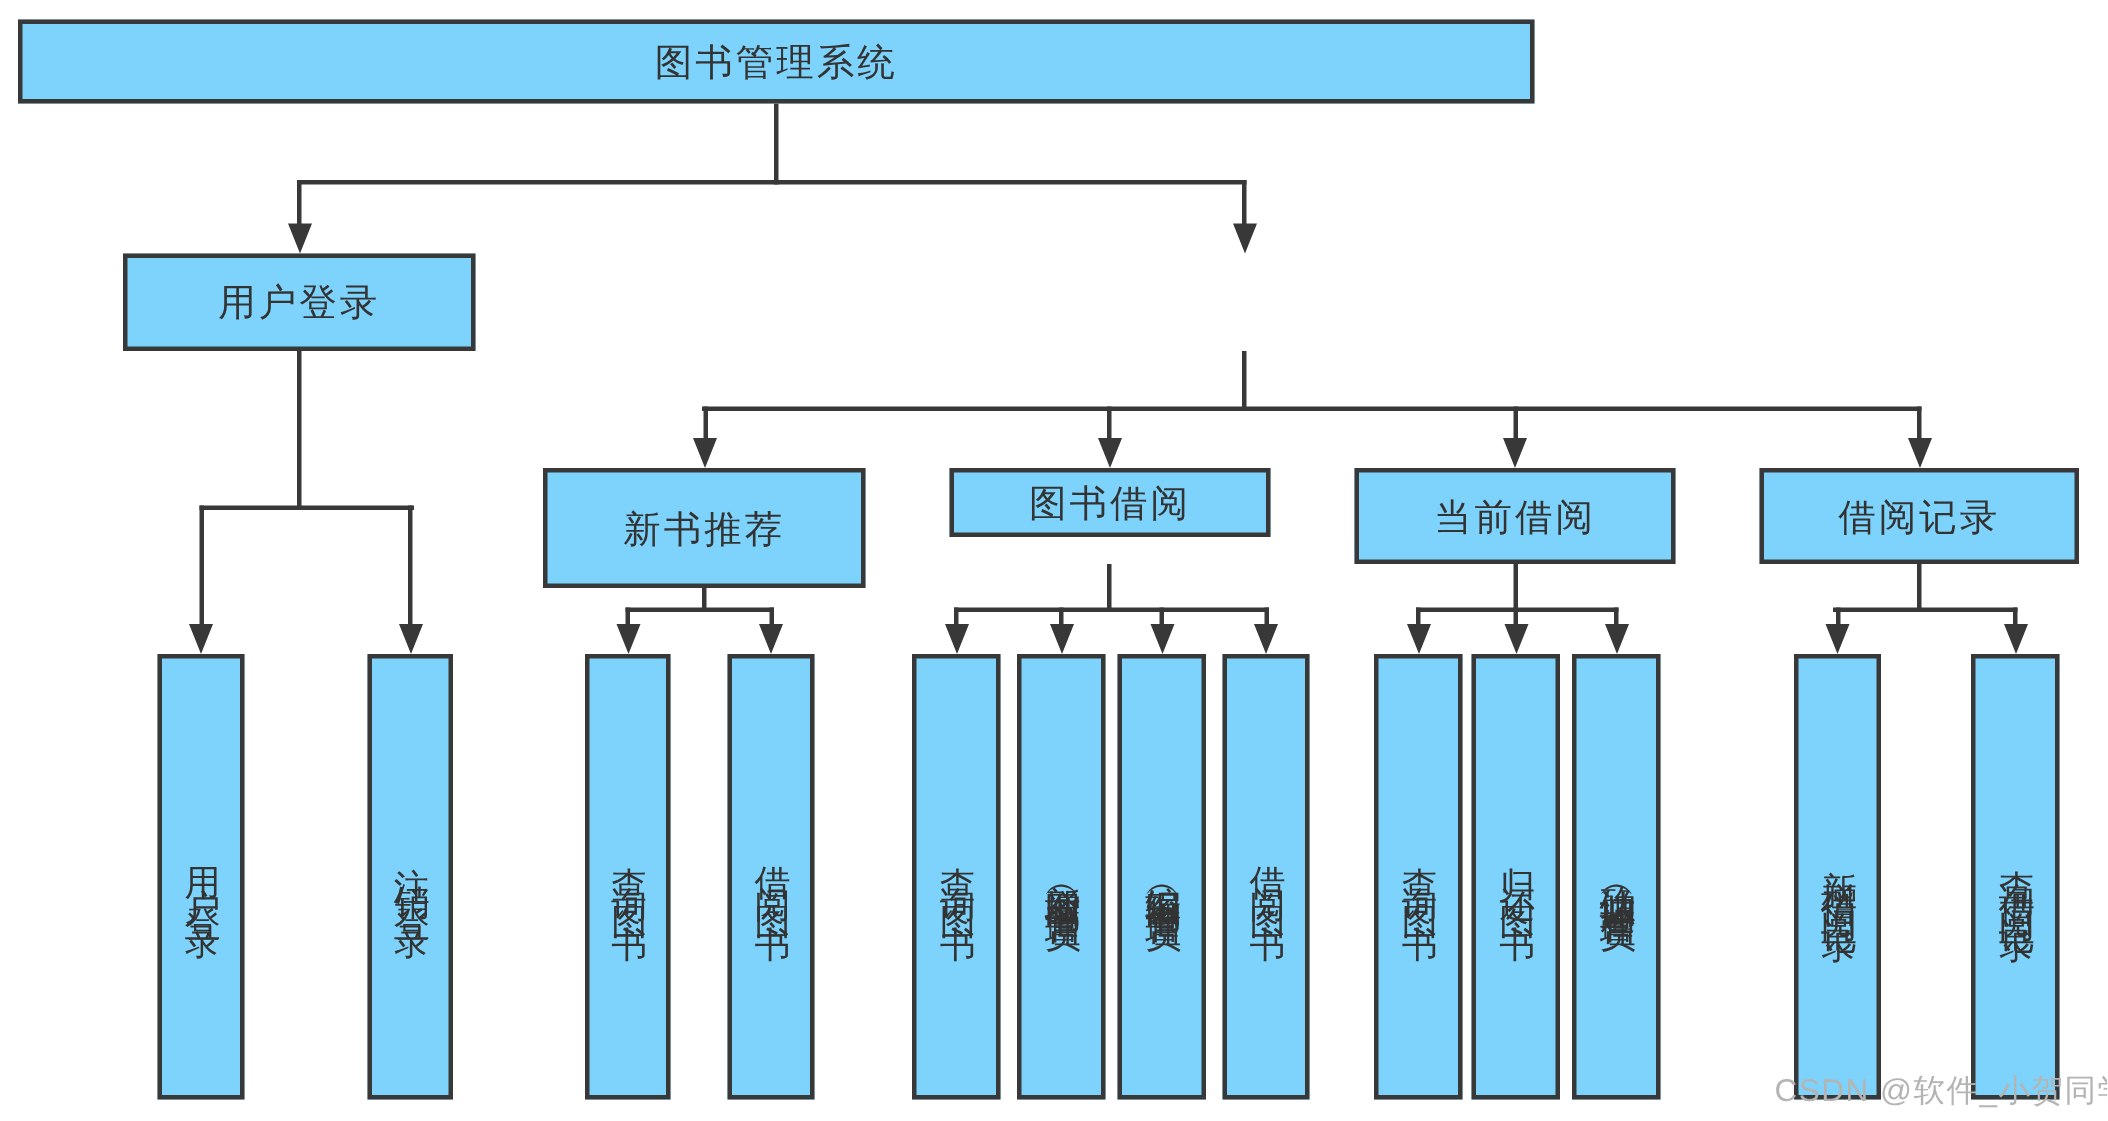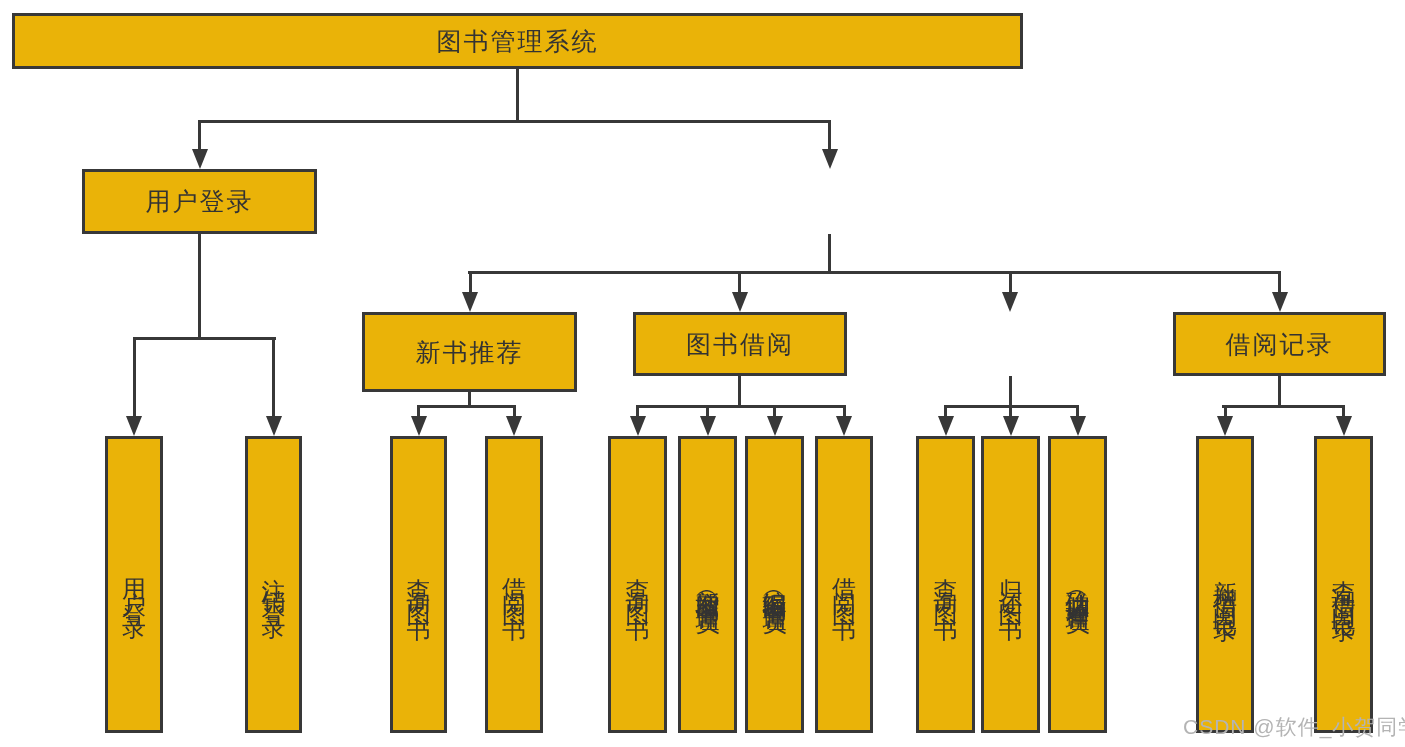--- a/index.html
+++ b/index.html
@@ -2,21 +2,21 @@
 <html style="--line: #383838; --text: #333333; --watermark: #b4b4b4;"><head>
 <meta charset="utf-8">
 <style>
   html,body{margin:0;padding:0;background:#ffffff;}
   .stage{
     position:relative;width:1405px;height:747px;background:#ffffff;overflow:hidden;
     font-family:"Liberation Sans","DejaVu Sans",sans-serif;
     color:var(--text,#333333);
   }
   .node{
-    position:absolute;box-sizing:border-box;background:#eab308;
+    position:absolute;box-sizing:border-box;background:#7dd3fc;
     border:3px solid var(--line,#383838);
     display:flex;align-items:center;justify-content:center;
     font-size:25px;letter-spacing:2px;color:var(--text,#333333);
     z-index:2;
   }
   .leaf{
     top:436px;height:297px;
     writing-mode:vertical-rl;text-orientation:mixed;
     font-size:24px;letter-spacing:13px;line-height:1;
   }
@@ -63,21 +63,22 @@
   <div class="vl" style="left:468.5px;top:271px;height:23px"></div>
   <div class="ah" style="left:461.5px;top:292px"></div>
   <div class="vl" style="left:738px;top:271px;height:23px"></div>
   <div class="ah" style="left:731.5px;top:292px"></div>
   <div class="vl" style="left:1008.5px;top:271px;height:23px"></div>
   <div class="ah" style="left:1002px;top:292px"></div>
   <div class="vl" style="left:1278px;top:271px;height:23px"></div>
   <div class="ah" style="left:1271.5px;top:292px"></div>
 
   <div class="node" style="left:362px;top:312px;width:215px;height:80px">新书推荐</div>
-  <div class="node" style="left:633px;top:312px;width:214px;height:64px">图书借阅</div>
+  <div class="node" style="left:633px;top:312px;width:214px;height:46px">图书借阅</div>
+  <div class="node" style="left:903px;top:312px;width:214px;height:64px">当前借阅</div>
   <div class="node" style="left:1173px;top:312px;width:213px;height:64px">借阅记录</div>
 
   <div class="vl" style="left:468px;top:376px;height:32px"></div>
   <div class="hl" style="left:417px;top:405px;width:99px"></div>
   <div class="vl" style="left:417px;top:405px;height:13px"></div>
   <div class="ah" style="left:410.5px;top:416px"></div>
   <div class="vl" style="left:512.5px;top:405px;height:13px"></div>
   <div class="ah" style="left:506px;top:416px"></div>
 
   <div class="vl" style="left:738px;top:376px;height:32px"></div>

